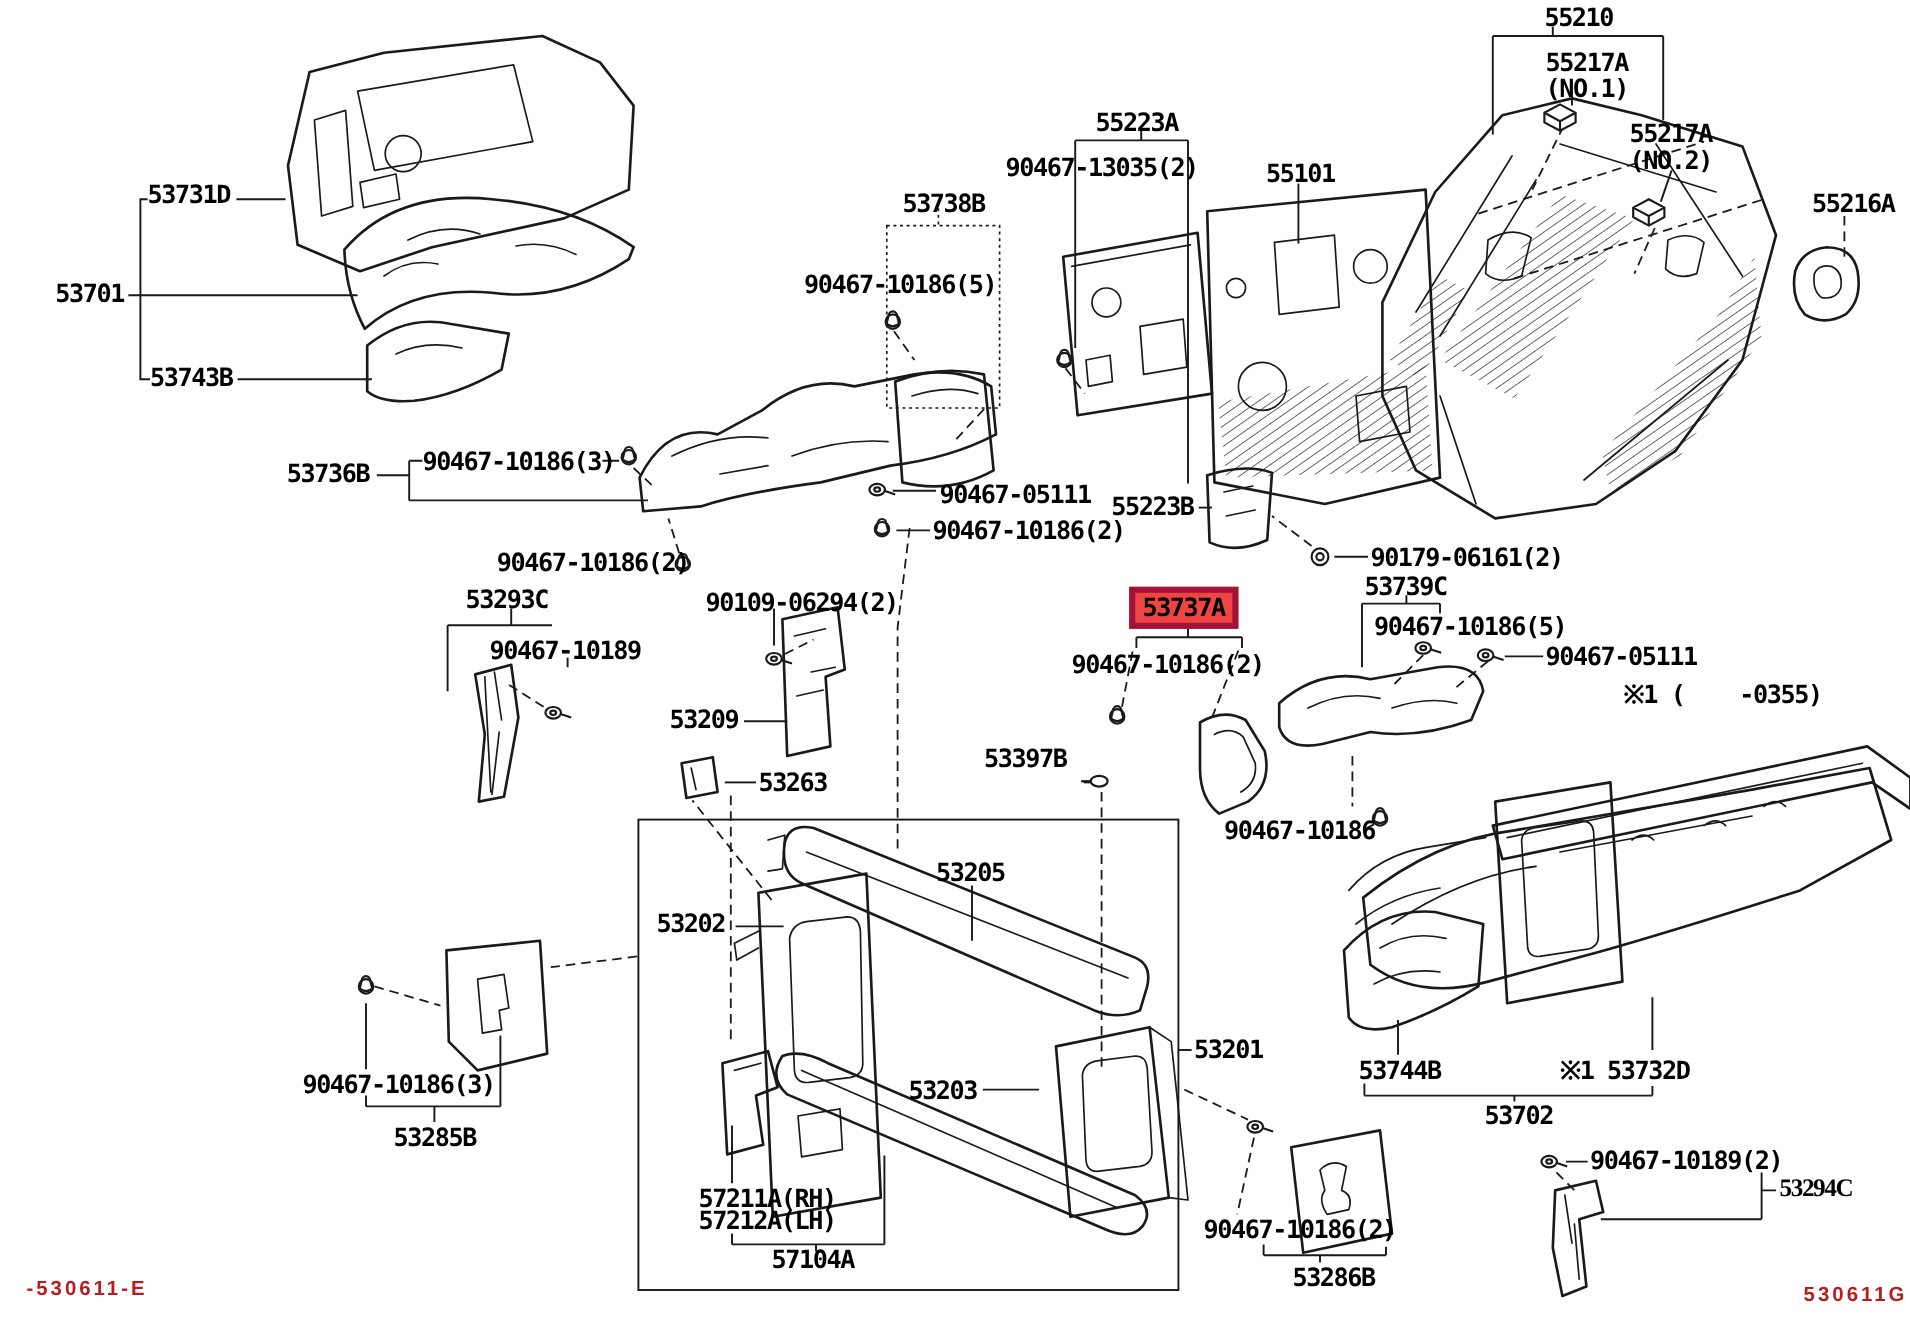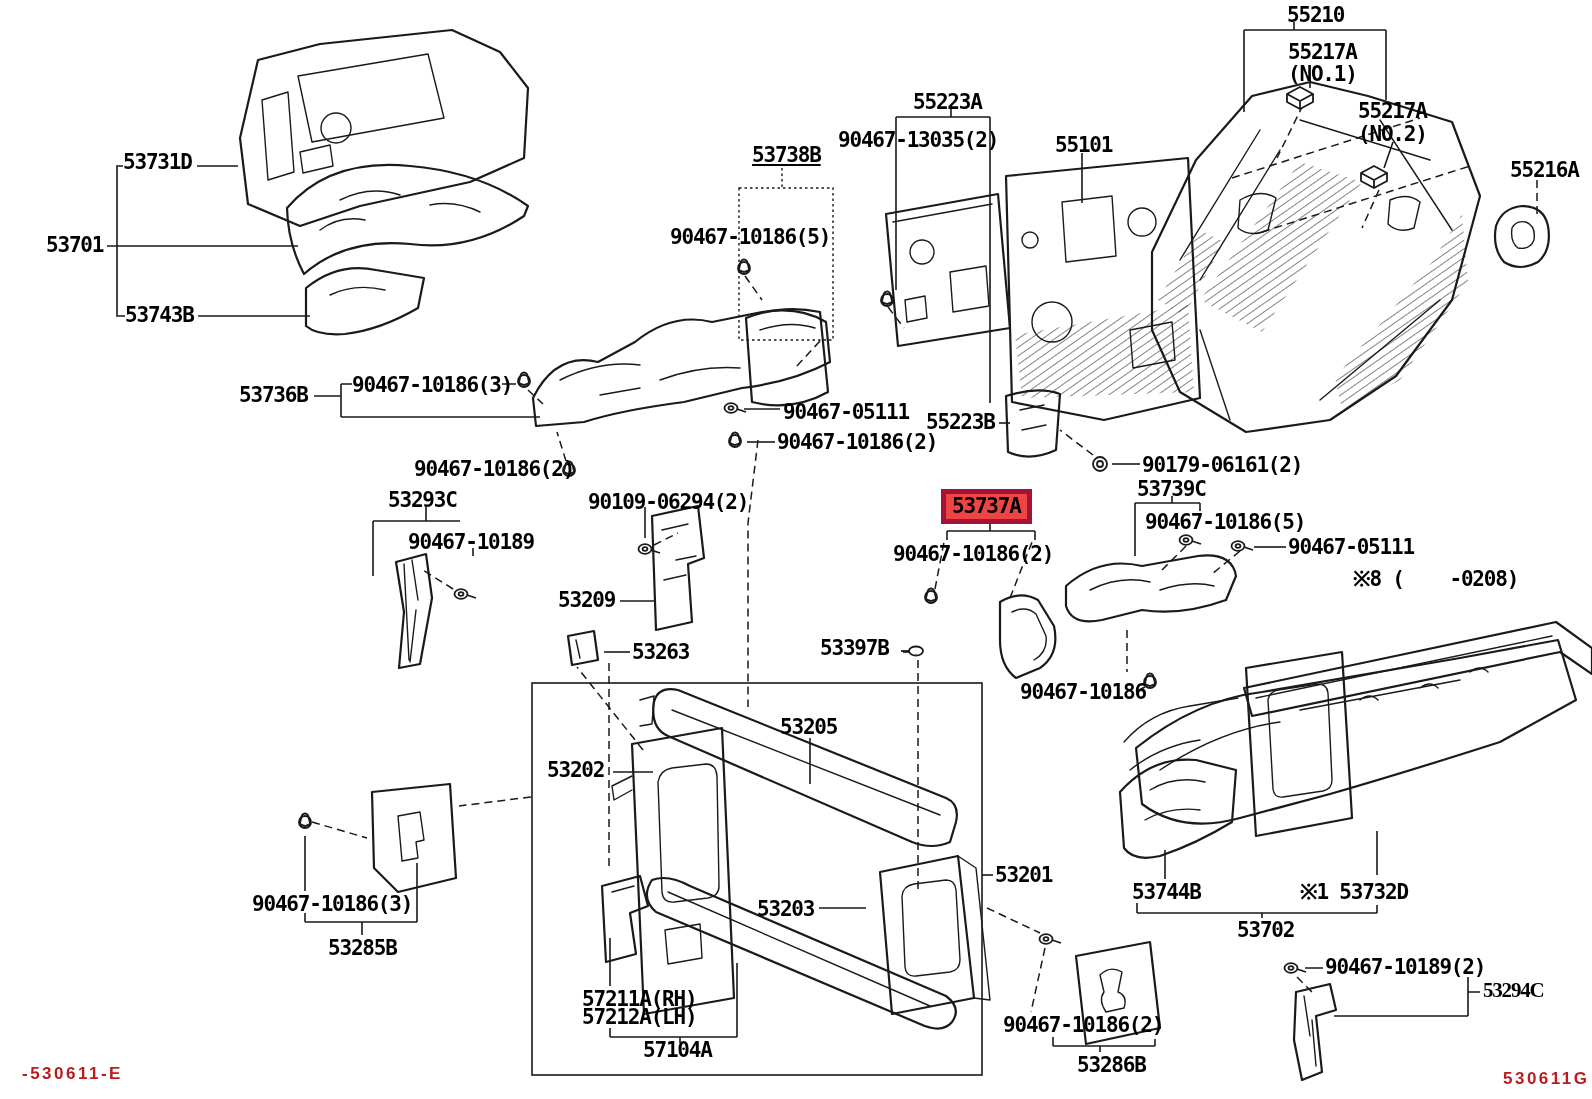--- a/index.html
+++ b/index.html
@@ -311,41 +311,41 @@
       <div class="part-label" style="left: 1288px; top: 62px;">(NO.1)</div>
       <div class="part-label" style="left: 1358px; top: 99px;">55217A</div>
       <div class="part-label" style="left: 1358px; top: 122px;">(NO.2)</div>
       <div class="part-label" style="left: 1510px; top: 158px;">55216A</div>
       <div class="part-label" style="left: 913px; top: 90px;">55223A</div>
       <div class="part-label" style="left: 838px; top: 128px;">90467-13035(2)</div>
       <div class="part-label" style="left: 1055px; top: 133px;">55101</div>
       <div class="part-label" style="left: 123px; top: 150px;">53731D</div>
       <div class="part-label" style="left: 46px; top: 233px;">53701</div>
       <div class="part-label" style="left: 125px; top: 303px;">53743B</div>
-      <div class="part-label" style="left: 752px; top: 143px; text-decoration: underline;">53738B</div>
+      <div class="part-label" style="left: 752px; top: 158px;">53738B</div>
       <div class="part-label" style="left: 670px; top: 225px;">90467-10186(5)</div>
       <div class="part-label" style="left: 239px; top: 383px;">53736B</div>
       <div class="part-label" style="left: 352px; top: 373px;">90467-10186(3)</div>
       <div class="part-label" style="left: 783px; top: 400px;">90467-05111</div>
       <div class="part-label" style="left: 926px; top: 410px;">55223B</div>
       <div class="part-label" style="left: 777px; top: 430px;">90467-10186(2)</div>
       <div class="part-label" style="left: 414px; top: 457px;">90467-10186(2)</div>
       <div class="part-label" style="left: 1142px; top: 453px;">90179-06161(2)</div>
       <div class="part-label" style="left: 388px; top: 488px;">53293C</div>
       <div class="part-label" style="left: 588px; top: 490px;">90109-06294(2)</div>
       <div class="part-label highlight" style="left: 941px; top: 489px;">53737A</div>
       <div class="part-label" style="left: 1137px; top: 477px;">53739C</div>
       <div class="part-label" style="left: 1145px; top: 510px;">90467-10186(5)</div>
       <div class="part-label" style="left: 893px; top: 542px;">90467-10186(2)</div>
       <div class="part-label" style="left: 1288px; top: 535px;">90467-05111</div>
       <div class="part-label" style="left: 408px; top: 530px;">90467-10189</div>
-      <div class="part-label" style="left: 1353px; top: 567px;">※8 (    -0208)</div>
+      <div class="part-label" style="left: 1353px; top: 567px;">※1 (    -0355)</div>
       <div class="part-label" style="left: 558px; top: 588px;">53209</div>
       <div class="part-label" style="left: 632px; top: 640px;">53263</div>
-      <div class="part-label" style="left: 820px; top: 636px;">53397B</div>
+      <div class="part-label" style="left: 820px; top: 620px;">53397B</div>
       <div class="part-label" style="left: 1020px; top: 680px;">90467-10186</div>
       <div class="part-label" style="left: 780px; top: 715px;">53205</div>
       <div class="part-label" style="left: 547px; top: 758px;">53202</div>
       <div class="part-label" style="left: 995px; top: 863px;">53201</div>
       <div class="part-label" style="left: 757px; top: 897px;">53203</div>
       <div class="part-label" style="left: 252px; top: 892px;">90467-10186(3)</div>
       <div class="part-label" style="left: 328px; top: 936px;">53285B</div>
       <div class="part-label" style="left: 582px; top: 987px;">57211A(RH)</div>
       <div class="part-label" style="left: 582px; top: 1005px;">57212A(LH)</div>
       <div class="part-label" style="left: 643px; top: 1038px;">57104A</div>

